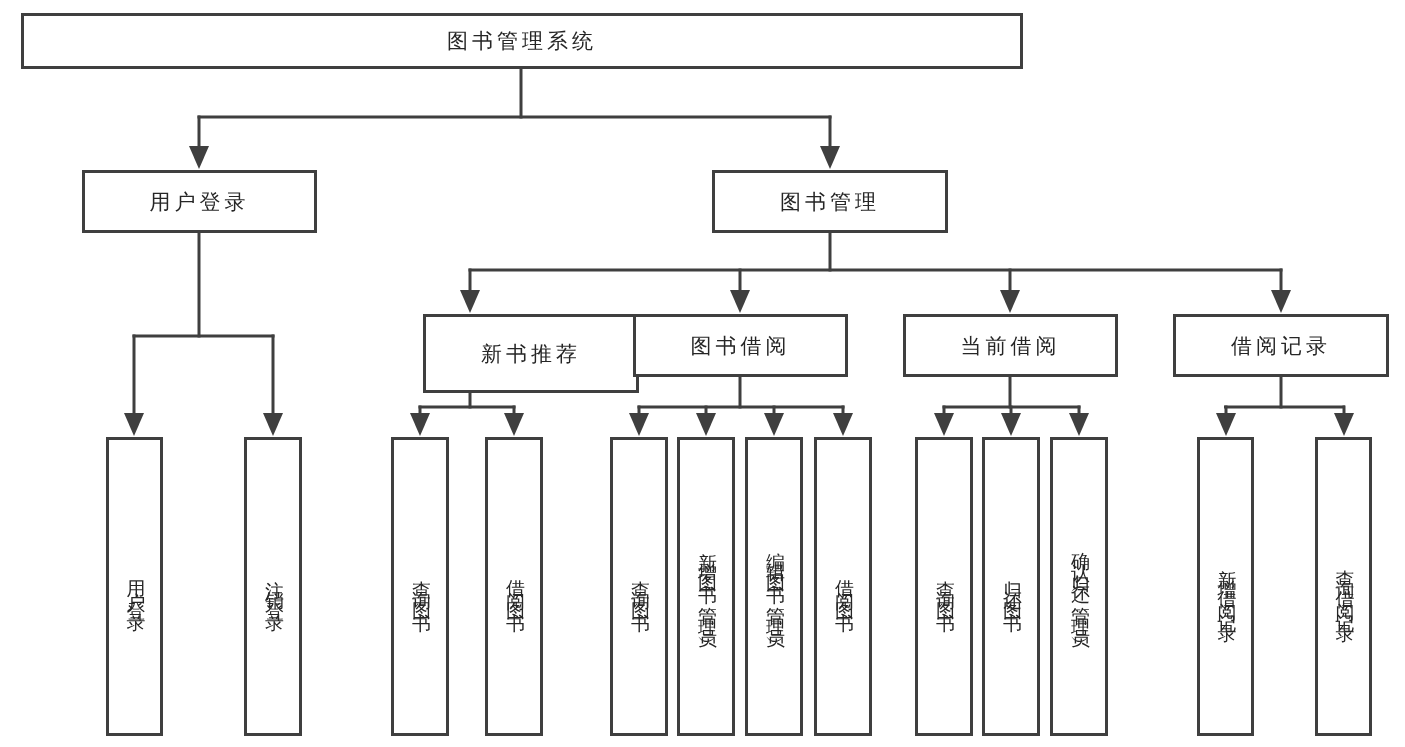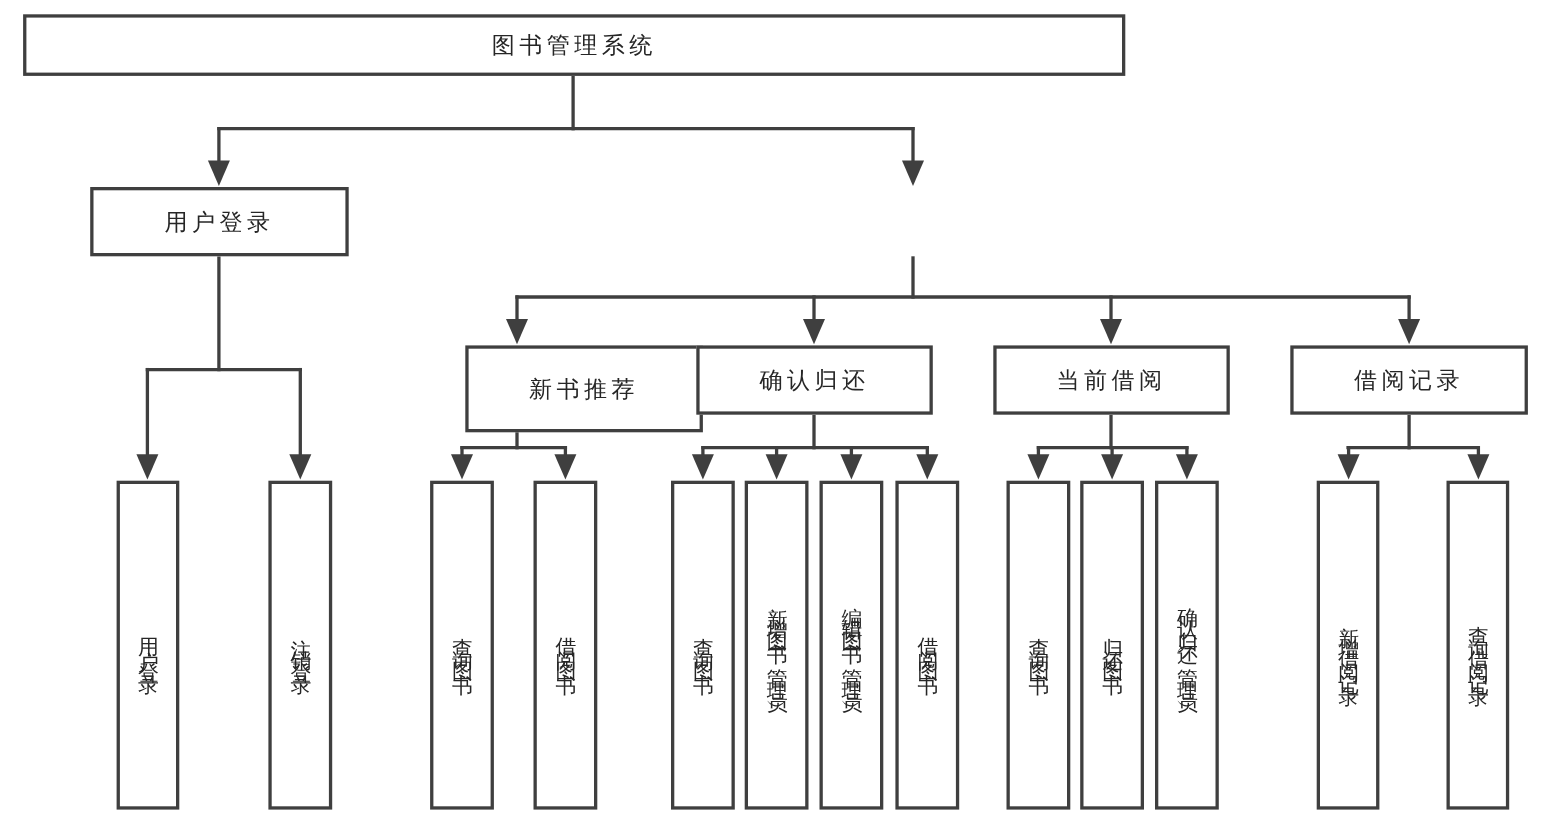--- a/index.html
+++ b/index.html
@@ -4,21 +4,21 @@
 <style>
   :root{
     --line:#3f3f3f;
     --text:#262626;
     --watermark:#a9a9a9;
     --background:#ffffff;
   }
   html,body{margin:0;padding:0;background:var(--background);}
   .stage{
     position:relative;width:1405px;height:747px;background:var(--background);
-    font-family:Liberation Serif, serif;overflow:hidden;
+    font-family:Liberation Mono, monospace;overflow:hidden;
   }
   .connectors{position:absolute;left:0;top:0;z-index:1;}
   .connectors line{stroke:var(--line);stroke-width:3;}
   .connectors polygon{fill:var(--line);stroke:none;}
   .node{
     position:absolute;box-sizing:border-box;border:3px solid var(--line);
     background:#fff;display:flex;align-items:center;justify-content:center;
     z-index:2;color:var(--text);
   }
   .node.h .lbl{font-size:21px;letter-spacing:4px;white-space:nowrap;}
@@ -121,26 +121,29 @@
     <polygon points="1334,413 1354,413 1344,436"></polygon>
   </svg>
 
   <div class="node h" id="n-root">
     <span class="lbl">图书管理系统</span>
   </div>
 
   <div class="node h" id="n-ul">
     <span class="lbl">用户登录</span>
   </div>
+  <div class="node h" id="n-bm">
+    <span class="lbl">图书管理</span>
+  </div>
 
   <div class="node h" id="n-nbr">
     <span class="lbl">新书推荐</span>
   </div>
   <div class="node h" id="n-bb">
-    <span class="lbl">确认归还</span>
+    <span class="lbl">图书借阅</span>
   </div>
   <div class="node h" id="n-br">
     <span class="lbl">借阅记录</span>
   </div>
   <div class="node h" id="n-cb">
     <span class="lbl">当前借阅</span>
   </div>
 
   <div class="node v leaf" id="l-ul">
     <span class="lbl">用户登录</span>

